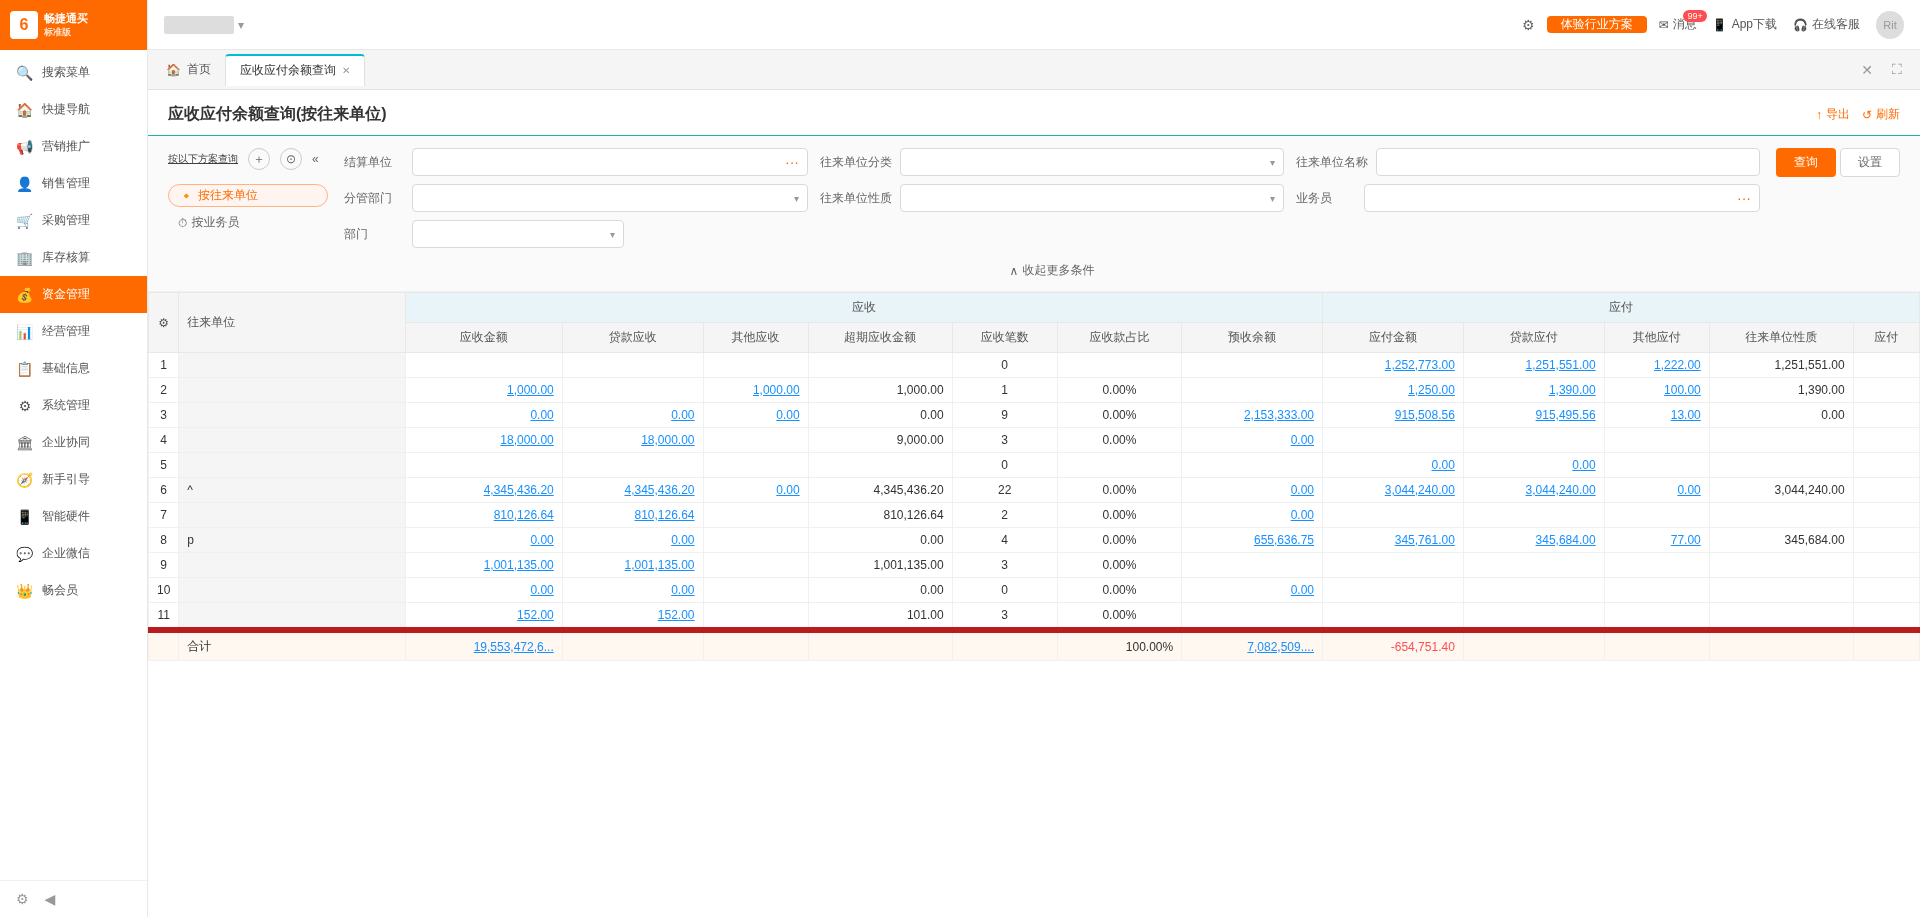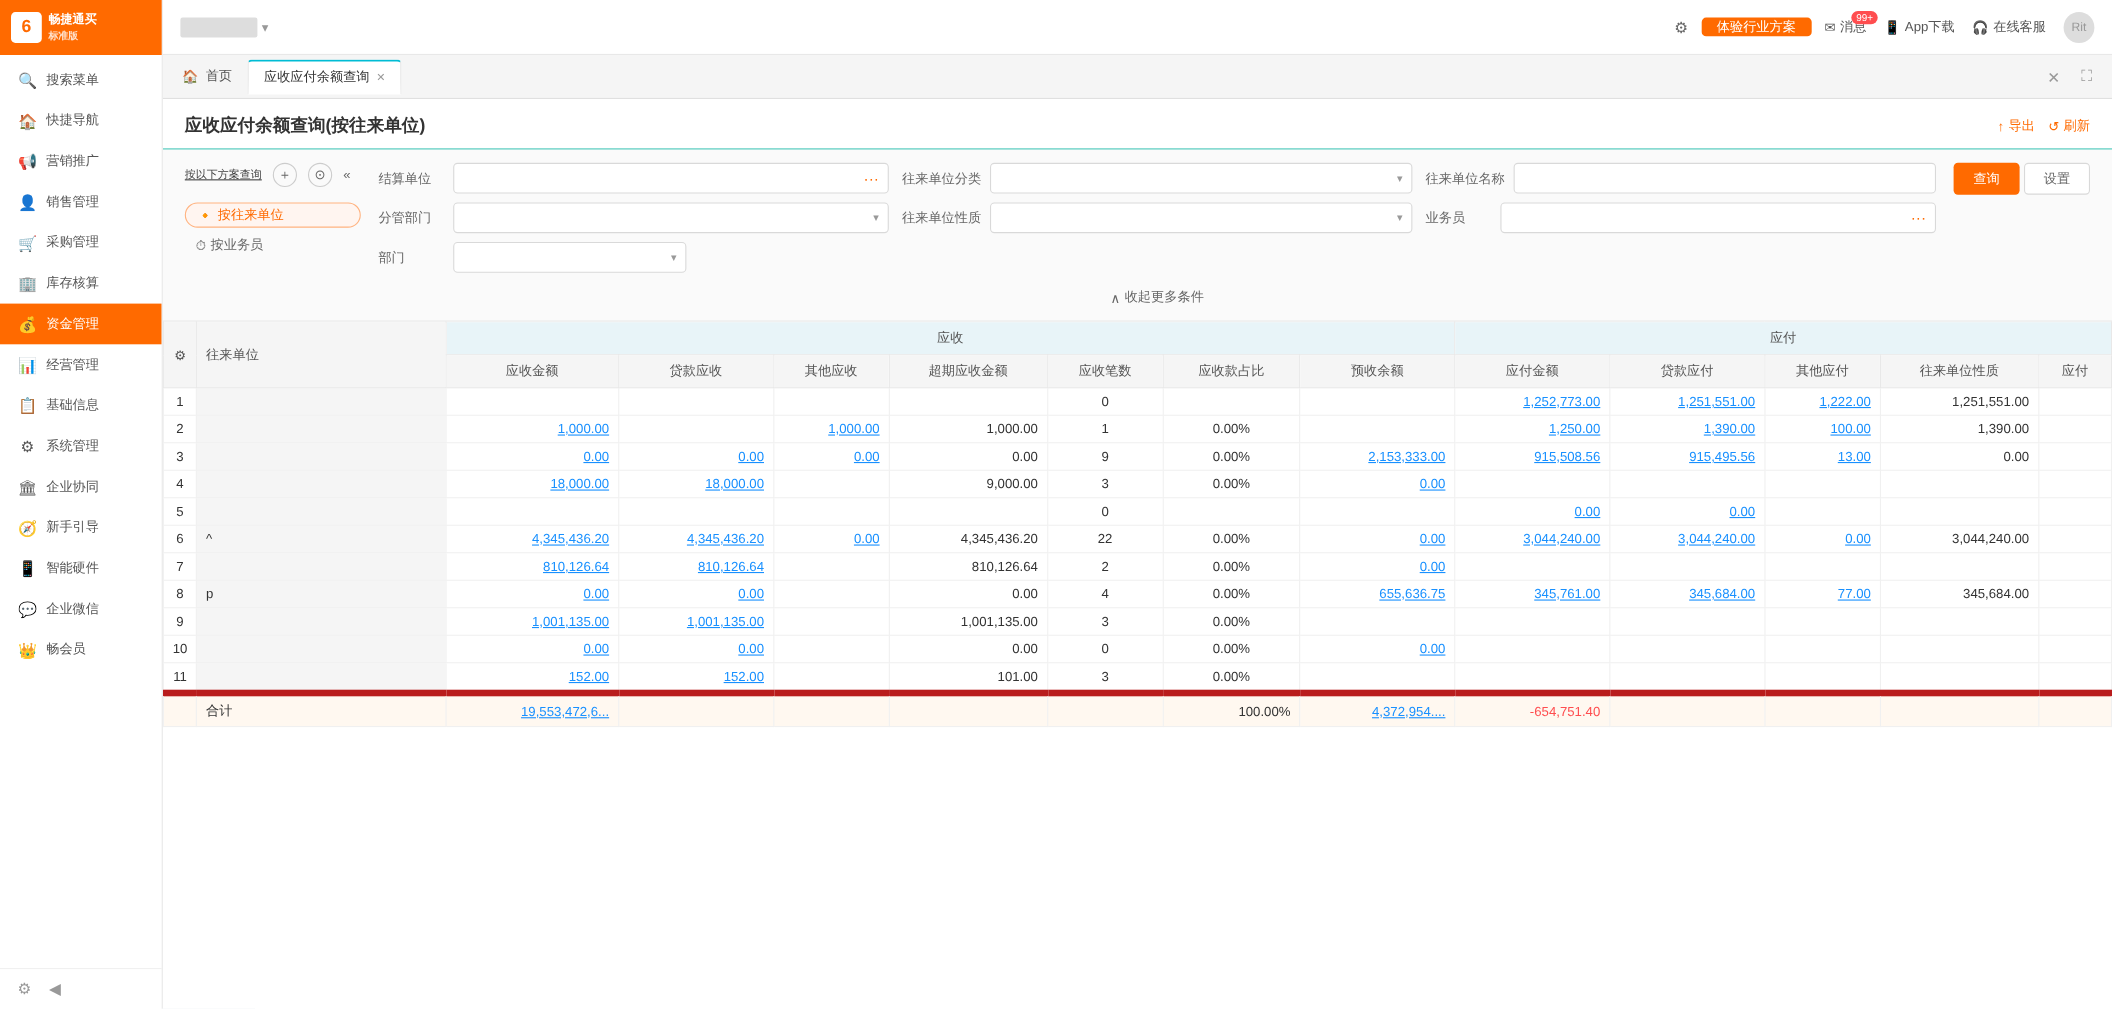--- a/index.html
+++ b/index.html
@@ -590,21 +590,21 @@
         <tfoot>
           <tr>
             <td></td>
             <td class="td-left">合计</td>
             <td class="link-val">19,553,472,6...</td>
             <td></td>
             <td></td>
             <td></td>
             <td></td>
             <td>100.00%</td>
-            <td class="link-val">4,372,954....</td>
+            <td class="link-val">7,082,509....</td>
             <td class="negative">-654,751.40</td>
             <td></td>
             <td></td>
             <td></td>
             <td></td>
           </tr>
         </tfoot>
       </table>
     </div>
 

